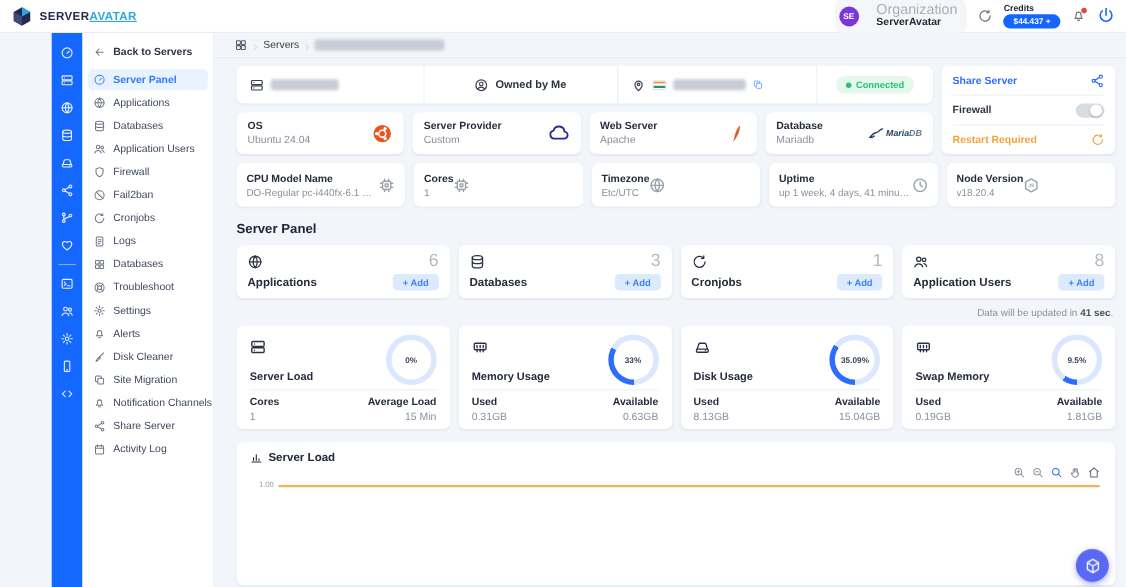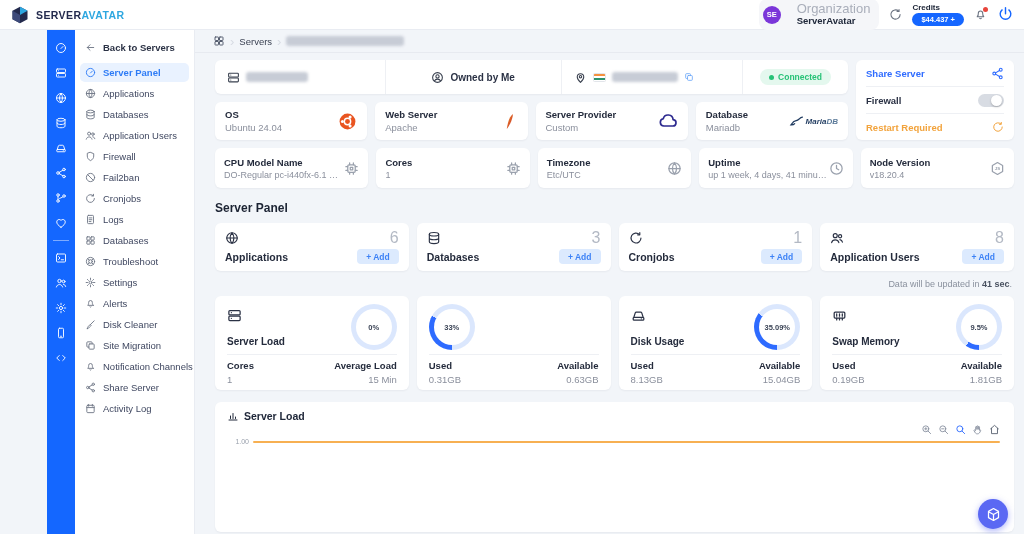--- a/index.html
+++ b/index.html
@@ -6,21 +6,21 @@
   html,body { width:1024px; height:534px; overflow:hidden; background:#f2f5f9;
     font-family:"Liberation Sans","DejaVu Sans",sans-serif; }
   .app { width:1024px; height:534px; display:flex; flex-direction:column; }
 
   
   .topbar { height:30px; background:#fff; border-bottom:1px solid #e9ecf2;
     display:flex; align-items:center; justify-content:space-between; padding:0 10px; flex:0 0 30px;}
   .brand { display:flex; align-items:center; gap:6px; width:150px; }
   .brand svg { width:20px; height:20px; }
   .logo-word { font-size:10.5px; font-weight:800; letter-spacing:.4px; color:#232a4d; }
-  .logo-word b { color:#2ea7e0; }
+  .logo-word b { color:#2ea7e0;text-decoration:underline; }
   .top-right { display:flex; align-items:center; gap:10px; }
   .org-chip { display:flex; align-items:center; gap:16px; background:#f5f6f9; border-radius:8px; padding:3px 9px 3px 4px; }
   .avatar { width:18px; height:18px; border-radius:50%; background:#7b36d9; color:#fff;
     font-size:7.5px; font-weight:700; display:flex; align-items:center; justify-content:center; }
   .org-lbl { font-size:13px; color:#a9aeba; line-height:1.1;}
   .org-name { font-size:9.5px; font-weight:700; color:#20283a; line-height:1.1;}
   .hd-ic { color:#6a7280; width:13px; height:13px; display:inline-flex; cursor:pointer;}
   .credits { display:flex; flex-direction:column; align-items:flex-start; gap:1px;}
   .credits-lbl { font-size:8px; font-weight:700; color:#20283a;}
   .credits-pill { background:#1566ff; color:#fff; font-size:7.5px; font-weight:700;
@@ -74,21 +74,21 @@
   .cards-row2 { height:38px; }
   .info-card { flex:1; display:flex; align-items:center; justify-content:space-between; padding:0 10px; min-width:0;}
   .ic-title { font-size:9.5px; font-weight:700; color:#242b3c;}
   .ic-val { font-size:9.5px; color:#8a8f9c; margin-top:2px;}
   .info-card .big-ic { flex:0 0 auto; display:inline-flex;}
   .mdb { display:flex; align-items:center; gap:2px; font-size:8px; font-weight:800; color:#1f3a5f; font-style:italic;}
   .mdb svg { width:15px; height:15px; color:#1f3a5f;}
   .mdb b { color:#5b7a99; font-weight:800;}
 
   .cards-row3 { height:40px; margin-top:8px; }
-  .spec-card { flex:1; display:flex; align-items:center; justify-content:space-between; padding:0 9px; min-width:0;}
+  .spec-card { flex:1; display:flex; align-items:center; justify-content:flex-start; padding:0 9px; min-width:0;}
   .spec-card .sp-ic { width:15px; height:15px; color:#9aa1ad; flex:0 0 auto; display:inline-flex;}
   .sp-title { font-size:9.5px; font-weight:700; color:#242b3c; white-space:nowrap;}
   .sp-val { font-size:9px; color:#8a8f9c; margin-top:2px; white-space:nowrap; overflow:hidden; text-overflow:ellipsis; max-width:128px;}
 
   .actions-card { width:158px; flex:0 0 158px; height:80px; display:flex; flex-direction:column; padding:0 10px;}
   .act-row { flex:1; display:flex; align-items:center; justify-content:space-between; cursor:pointer;}
   .act-row + .act-row { border-top:1px solid #eef0f4;}
   .act-share { color:#2e6bff; font-size:9.5px; font-weight:700;}
   .act-fw { color:#2b3245; font-size:9.5px; font-weight:600;}
   .act-restart { color:#f2a33c; font-size:9.5px; font-weight:700;}
@@ -532,45 +532,45 @@
                       <circle cx="12" cy="12" r="10" fill="#e95420"></circle>
                       <circle cx="12" cy="12" r="4" fill="none" stroke="#fff" stroke-width="1.8"></circle>
                       <circle cx="5.6" cy="12" r="1.9" fill="#fff"></circle>
                       <circle cx="15.3" cy="6.4" r="1.9" fill="#fff"></circle>
                       <circle cx="15.3" cy="17.6" r="1.9" fill="#fff"></circle>
                     </svg>
                 </span>
               </div>
               <div class="card info-card">
                 <span>
+                    <div class="ic-title">Server Provider</div>
+                    <div class="ic-val">Custom</div>
+                  </span>
+                <span class="big-ic" style="color:#2d2a8f;width:20px;height:20px;">
+                    <svg viewBox="0 0 24 24" width="100%" height="100%" fill="none" stroke="currentColor" stroke-width="2" stroke-linecap="round" stroke-linejoin="round">
+                      <path d="M7 18h10.5a3.8 3.8 0 0 0 .6-7.6A6 6 0 0 0 6.3 9.3 4.4 4.4 0 0 0 7 18z"></path>
+                    </svg>
+                  </span>
+              </div>
+              <div class="card info-card">
+                <span>
                     <div class="ic-title">Web Server</div>
                     <div class="ic-val">Apache</div>
                   </span>
                 <span class="big-ic">
                   <svg viewBox="0 0 24 24" width="17" height="17">
                       <defs>
                         <linearGradient id="apg" x1="0" y1="0" x2="1" y2="1">
                           <stop offset="0" stop-color="#f69923"></stop>
                           <stop offset="1" stop-color="#be202e"></stop>
                         </linearGradient>
                       </defs>
                       <path d="M16.8 1.5c-3.4 2.4-6.1 7.9-7.7 15.9l-1 5.1c2.3-3 3.2-4.4 4.9-7.7 2-4.1 3.6-8.9 3.8-13.3z" fill="url(#apg)"></path>
                     </svg>
                 </span>
-              </div>
-              <div class="card info-card">
-                <span>
-                    <div class="ic-title">Server Provider</div>
-                    <div class="ic-val">Custom</div>
-                  </span>
-                <span class="big-ic" style="color:#2d2a8f;width:20px;height:20px;">
-                    <svg viewBox="0 0 24 24" width="100%" height="100%" fill="none" stroke="currentColor" stroke-width="2" stroke-linecap="round" stroke-linejoin="round">
-                      <path d="M7 18h10.5a3.8 3.8 0 0 0 .6-7.6A6 6 0 0 0 6.3 9.3 4.4 4.4 0 0 0 7 18z"></path>
-                    </svg>
-                  </span>
               </div>
               <div class="card info-card">
                 <span>
                     <div class="ic-title">Database</div>
                     <div class="ic-val">Mariadb</div>
                   </span>
                 <span class="mdb">
                   <svg viewBox="0 0 24 24" fill="none" stroke="currentColor" stroke-width="2" stroke-linecap="round">
                       <path d="M21.5 5c-2.6.1-3.8 1.5-5.2 3-1.6 1.7-3.3 2.5-5.9 3.1-2.2.5-3.5 1.4-4.7 3.2L3 17.5c2.9.4 4.8-.5 6.1-2.1"></path>
                     </svg>
@@ -766,20 +766,26 @@
                   <div class="g-subv">1</div>
                 </div>
               <div class="g-col-r">
                   <div class="g-sub">Average Load</div>
                   <div class="g-subv">15 Min</div>
                 </div>
             </div>
           </div>
           <div class="card gauge-card">
             <div class="g-top">
+              <div class="g-left"><span class="gic">
+                    <svg viewBox="0 0 24 24" width="100%" height="100%" fill="none" stroke="currentColor" stroke-width="2" stroke-linecap="round" stroke-linejoin="round">
+                      <rect x="3.5" y="6.5" width="17" height="9.5" rx="1.5"></rect>
+                      <path d="M7.5 16v3M12 16v3M16.5 16v3M7.5 9.5v3.5M12 9.5v3.5M16.5 9.5v3.5"></path>
+                    </svg>
+                  </span><div class="g-label">Memory Usage</div></div>
               <div class="gauge" style="background: conic-gradient(from 180deg, rgb(46, 107, 255) 33%, rgb(219, 231, 253) 33%, rgb(219, 231, 253) 100%);">
                   <span>33%</span>
                 </div>
             </div>
             <div class="g-bot">
               <div>
                   <div class="g-sub">Used</div>
                   <div class="g-subv">0.31GB</div>
                 </div>
               <div class="g-col-r">

